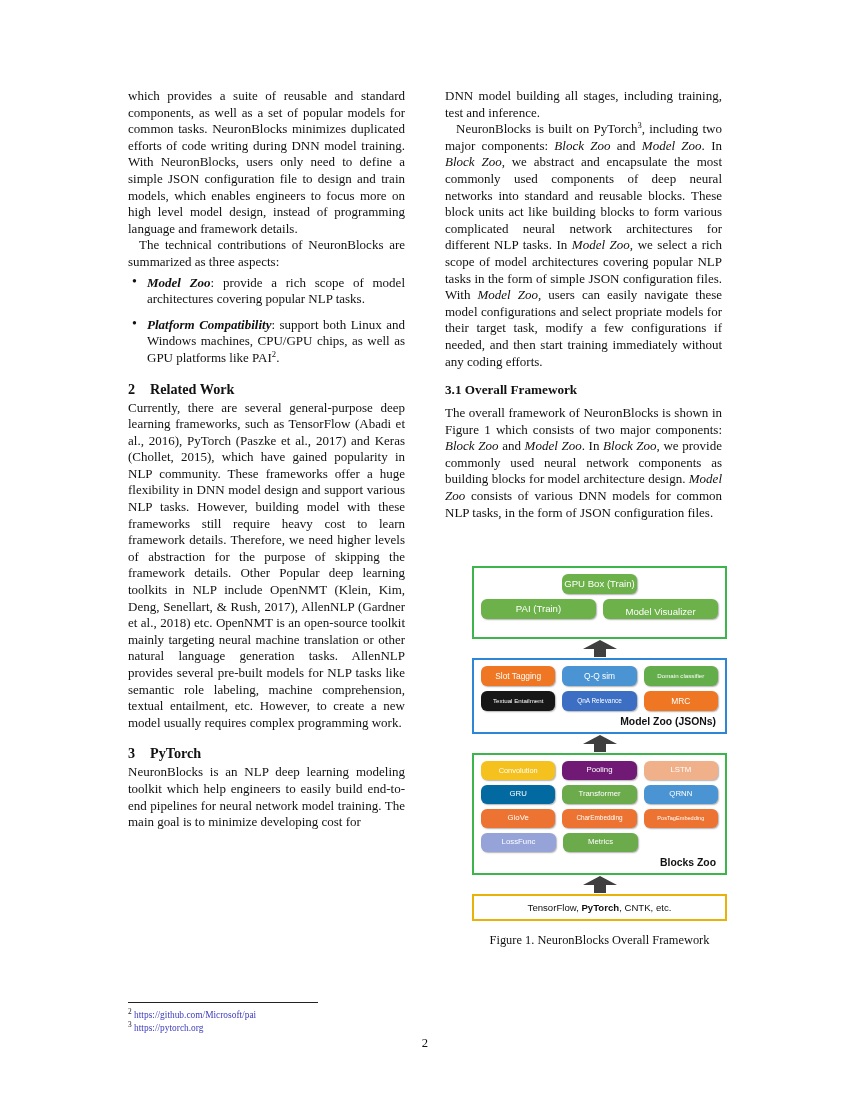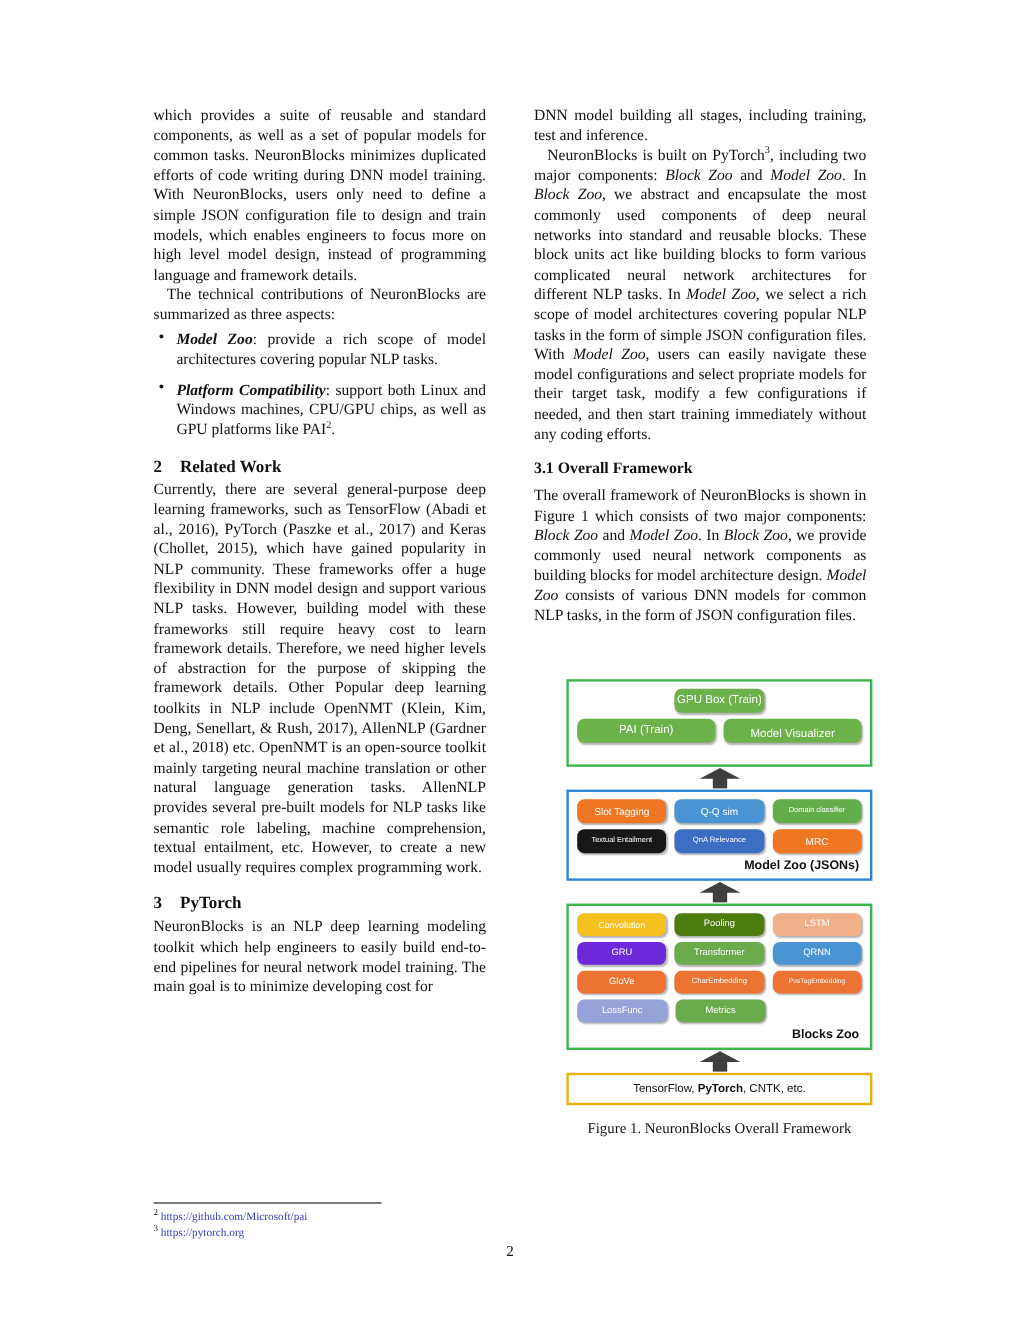--- a/index.html
+++ b/index.html
@@ -283,29 +283,29 @@
 
     <div class="arrow-wrap">
       <div class="arrow"></div>
     </div>
 
     <div class="zone green">
       <div class="fig-row">
         <div class="blk h1" style="background: rgb(245, 193, 30); font-size: 7.4px;">
             <span>Convolution</span>
           </div>
-        <div class="blk h1" style="background: #4d7c0f; font-size: 7.8px;">
+        <div class="blk h1" style="background: #701a75; font-size: 7.8px;">
             <span>Pooling</span>
           </div>
         <div class="blk h1" style="background: rgb(240, 176, 138); font-size: 7.8px;">
             <span>LSTM</span>
           </div>
       </div>
       <div class="fig-row">
-        <div class="blk h1" style="background: #6d28d9; font-size: 7.8px;">
+        <div class="blk h1" style="background: #0369a1; font-size: 7.8px;">
             <span>GRU</span>
           </div>
         <div class="blk h1" style="background: rgb(107, 171, 76); font-size: 7.8px;">
             <span>Transformer</span>
           </div>
         <div class="blk h1" style="background: rgb(74, 148, 212); font-size: 7.8px;">
             <span>QRNN</span>
           </div>
       </div>
       <div class="fig-row">

